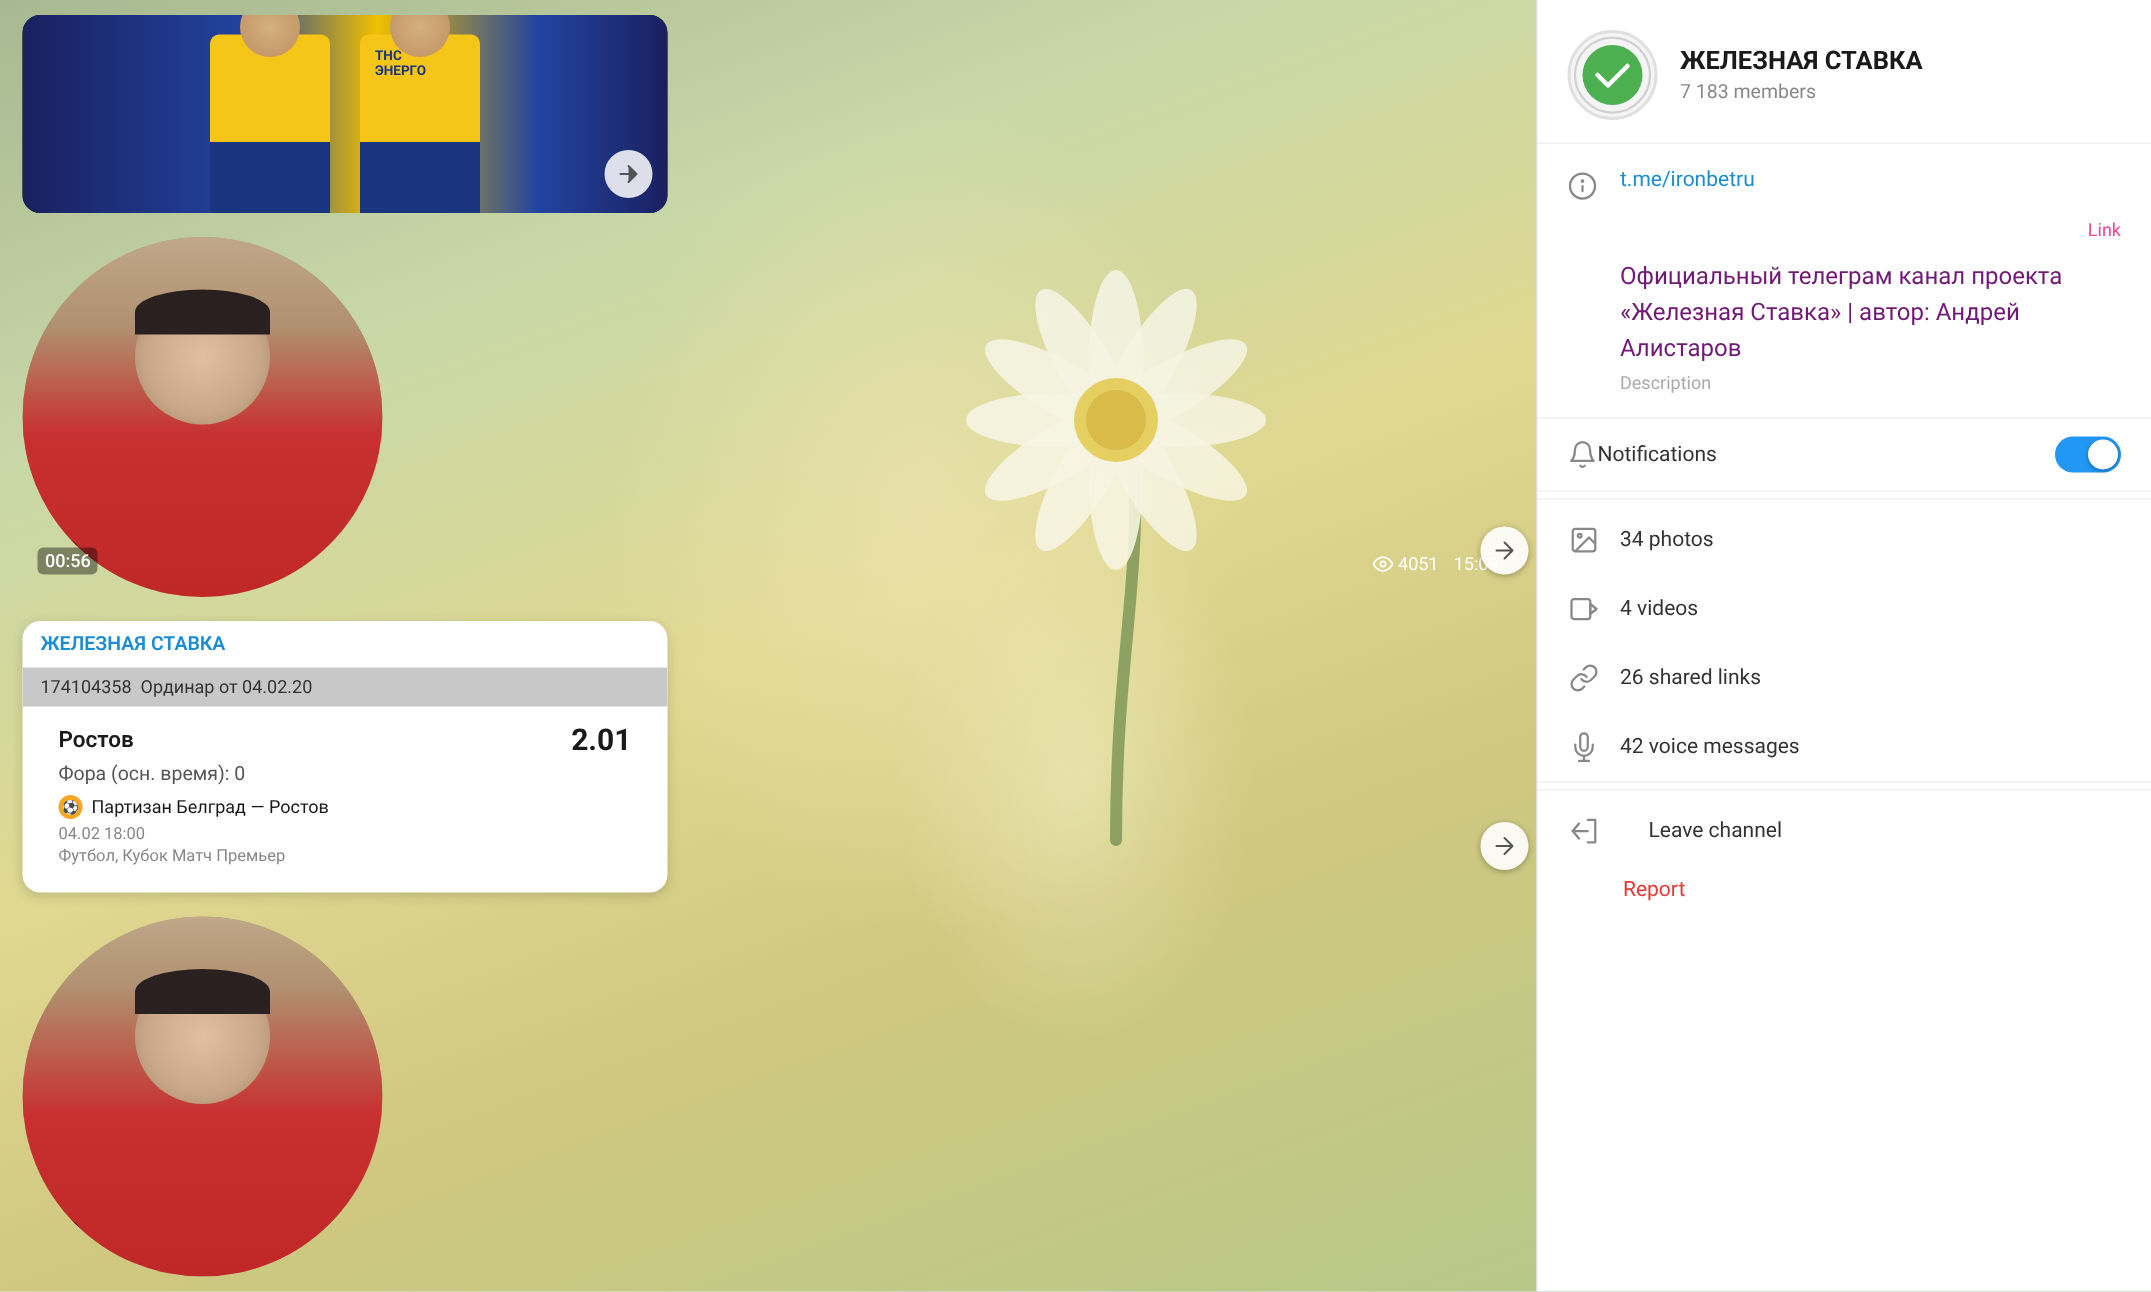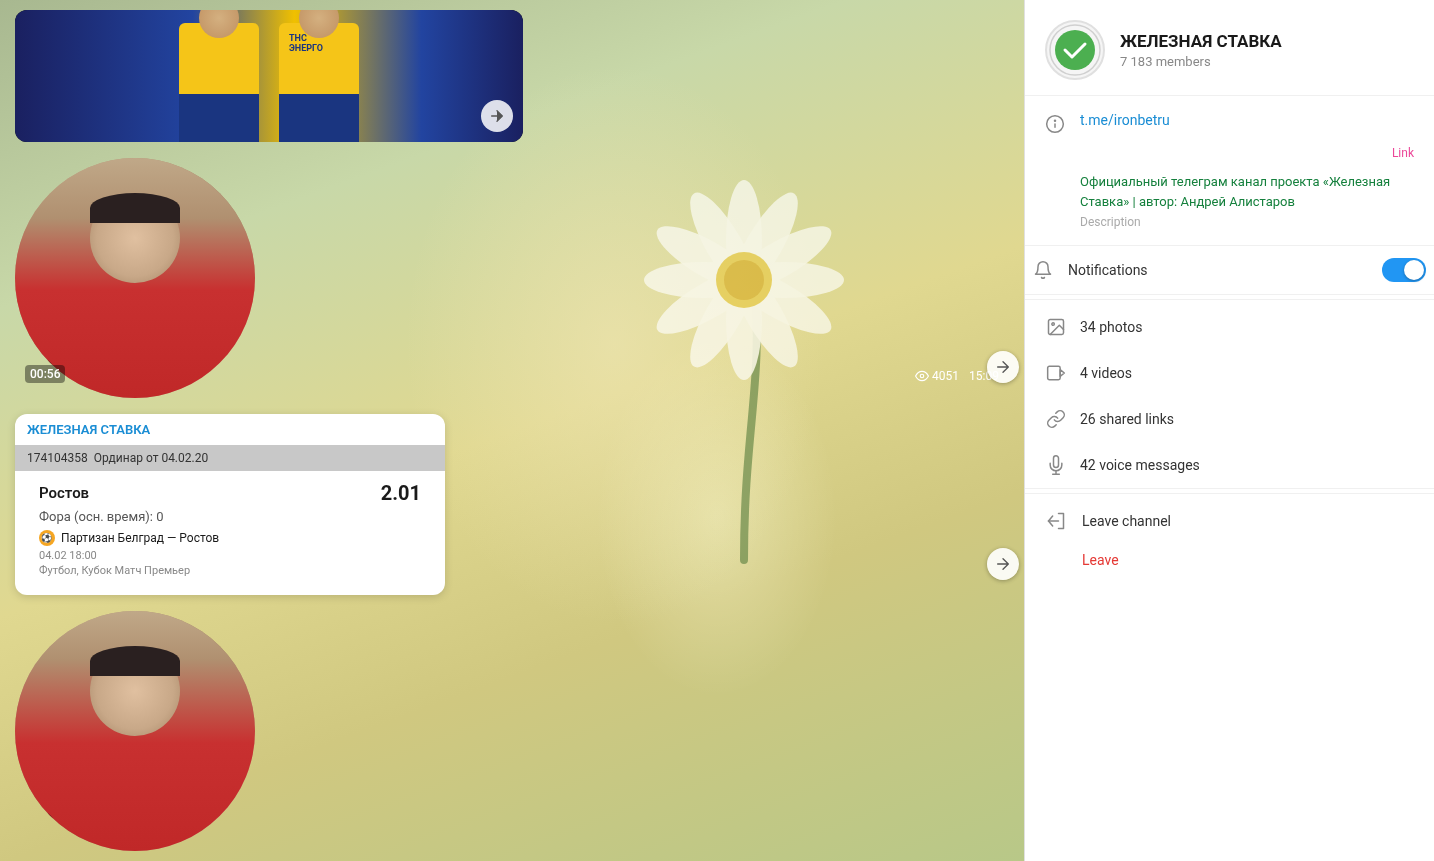--- a/index.html
+++ b/index.html
@@ -46,21 +46,21 @@
       display: flex;
       flex-direction: column;
       gap: 8px;
       height: 100%;
       overflow-y: auto;
     }
 
     
     .video-message {
       position: relative;
-      width: 508px;
+      width: 430px;
       border-radius: 12px;
       overflow: hidden;
       background: #000;
     }
 
     .video-thumb-inner {
       width: 100%;
       height: 100%;
       background:
         linear-gradient(to right, #1a2a5a 0%, #2a4a9a 40%, #f0c000 60%, #e8b800 80%, #1a2a5a 100%);
@@ -371,36 +371,35 @@
     }
 
     .panel-label {
       font-size: 12px;
       color: #ec4899;
       margin-top: 18px;
       text-align: right;
     }
 
     .panel-description {
-      font-size: 13px;
-      color: #15803d;
+      font-size: 16px;
+      color: #701a75;
       line-height: 1.5;
     }
 
     .panel-desc-label {
       font-size: 12px;
       color: #aaa;
       margin-top: 4px;
     }
 
     .notifications-row {
       display: flex;
       align-items: center;
-      gap: 15px;
-      padding: 12px 8px;
+      padding: 12px 20px;
       border-bottom: 1px solid #f0f0f0;
     }
 
     .notifications-icon {
       width: 20px;
       height: 20px;
       color: #888;
     }
 
     .notifications-label {
@@ -453,21 +452,21 @@
 
     .divider {
       height: 1px;
       background: #f0f0f0;
       margin: 4px 0;
     }
 
     .leave-row {
       display: flex;
       align-items: center;
-      gap: 15px;
+      gap: 32px;
       padding: 12px 20px;
       cursor: pointer;
     }
 
     .leave-icon {
       width: 22px;
       height: 22px;
       color: #888;
       display: flex;
       align-items: center;
@@ -725,16 +724,16 @@
           <line x1="8" y1="6" x2="3" y2="12"></line>
           <line x1="3" y1="12" x2="8" y2="18"></line>
           <line x1="3" y1="12" x2="15" y2="12"></line>
           <path d="M15 3h6v18h-6"></path>
         </svg>
     </div>
     <div class="leave-text">Leave channel</div>
   </div>
 
   <div class="report-row">
-    <div class="report-text">Leave</div>
+    <div class="report-text">Report</div>
   </div>
 
 </div>
 
 </body></html>

